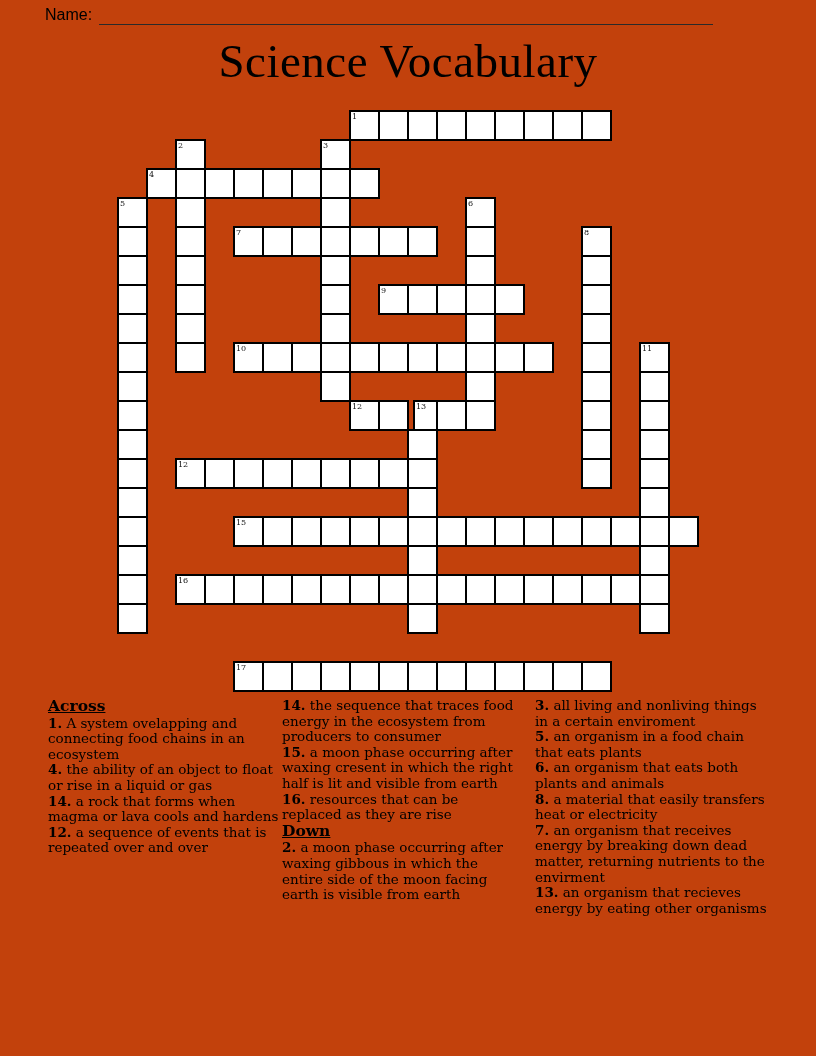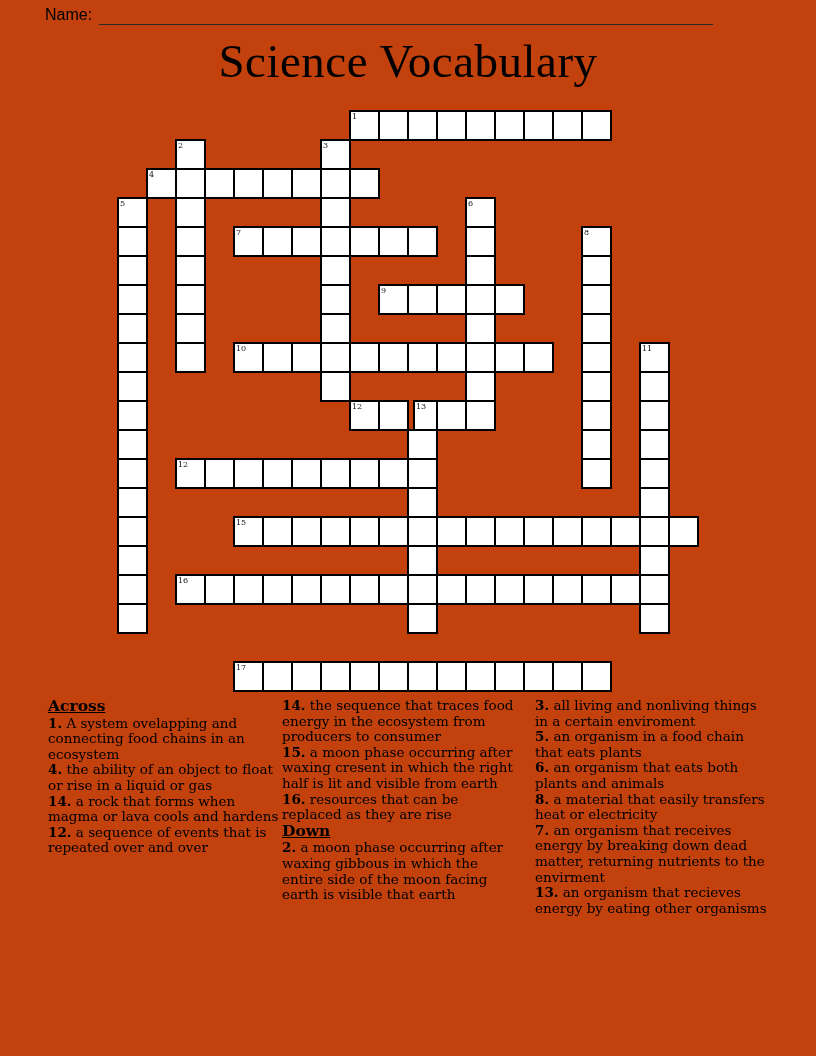--- a/index.html
+++ b/index.html
@@ -305,21 +305,21 @@
   </div>
 
   <div class="clue-col clue-col-2">
     <div id="col2-across">
         <p class="clue"><b>14.</b> <span>the sequence that traces food energy in the ecosystem from producers to consumer</span></p>
         <p class="clue"><b>15.</b> <span>a moon phase occurring after waxing cresent in which the right half is lit and visible from earth</span></p>
         <p class="clue"><b>16.</b> <span>resources that can be replaced as they are rise</span></p>
       </div>
     <h2 class="clue-heading">Down</h2>
     <div id="col2-down">
-        <p class="clue"><b>2.</b> <span>a moon phase occurring after waxing gibbous in which the entire side of the moon facing earth is visible that earth</span></p>
+        <p class="clue"><b>2.</b> <span>a moon phase occurring after waxing gibbous in which the entire side of the moon facing earth is visible from earth</span></p>
       </div>
   </div>
 
   <div class="clue-col clue-col-3">
     <div id="col3-down">
         <p class="clue"><b>3.</b> <span>all living and nonliving things in a certain enviroment</span></p>
         <p class="clue"><b>5.</b> <span>an organism in a food chain that eats plants</span></p>
         <p class="clue"><b>6.</b> <span>an organism that eats both plants and animals</span></p>
         <p class="clue"><b>8.</b> <span>a material that easily transfers heat or electricity</span></p>
         <p class="clue"><b>7.</b> <span>an organism that receives energy by breaking down dead matter, returning nutrients to the envirment</span></p>

